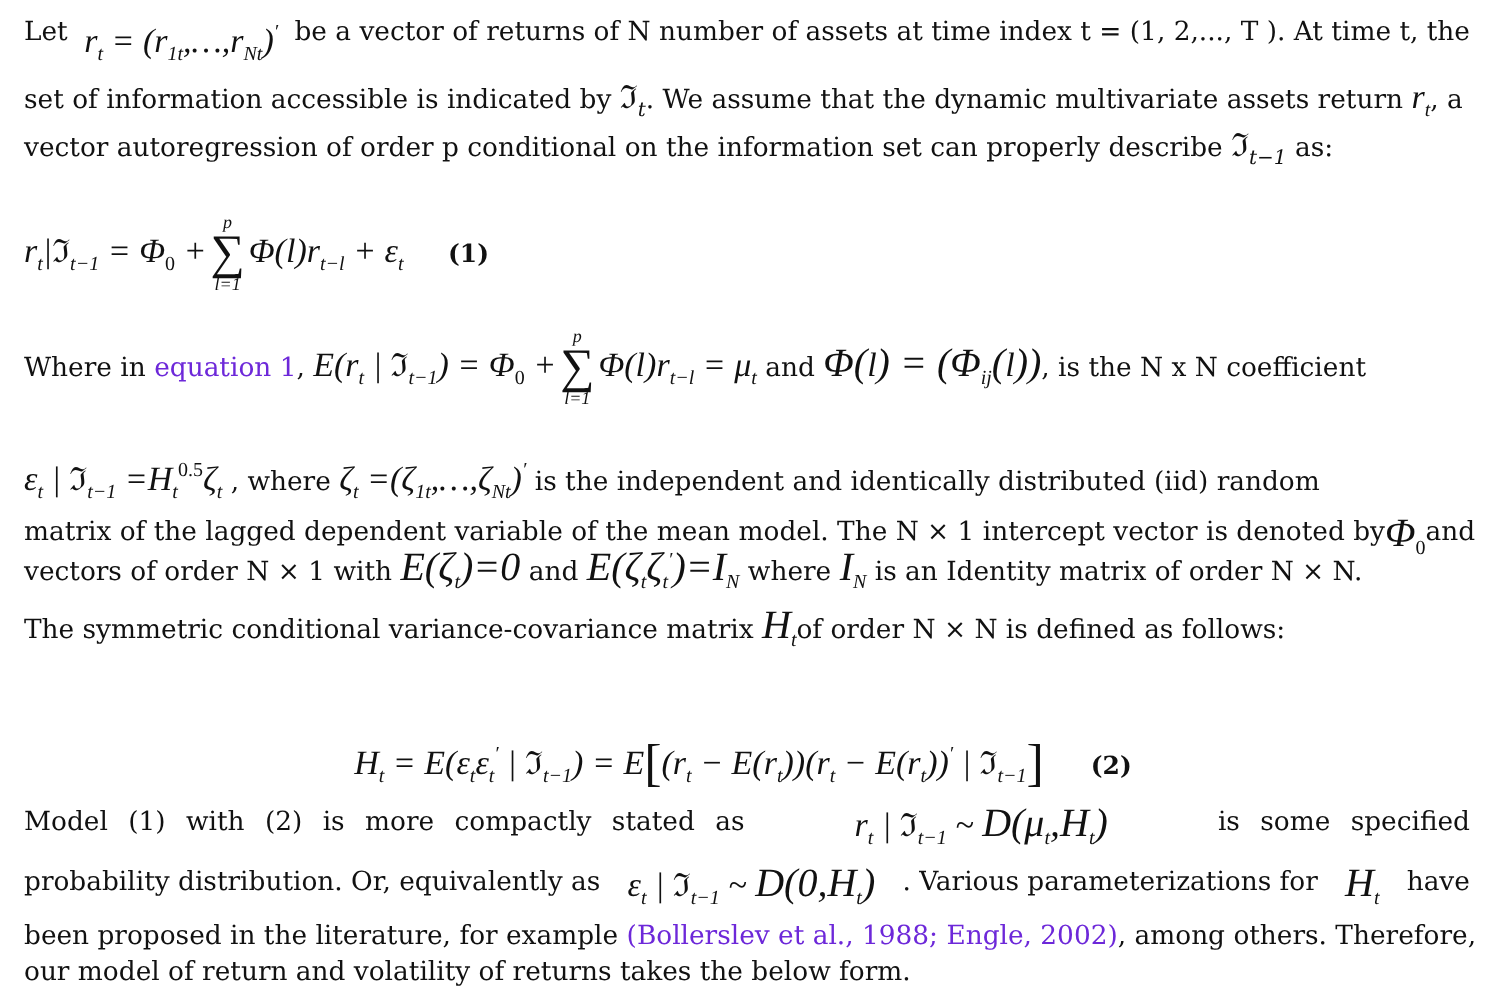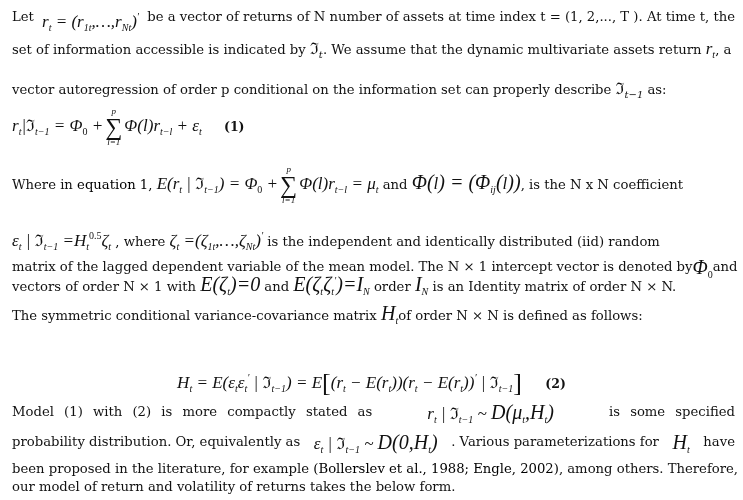--- a/index.html
+++ b/index.html
@@ -12,21 +12,21 @@
     position: absolute; left: 12px; right: 8px;
     font-size: 13.2px; white-space: nowrap; line-height: 18px;
   }
   .justify { display: flex; justify-content: space-between; }
   .m { font-family: "Liberation Serif", "DejaVu Serif", serif; font-style: italic; font-size: 17px; }
   .mu { font-family: "Liberation Serif", "DejaVu Serif", serif; font-size: 17px; }
   .big { font-size: 20px; }
   sub, sup { font-size: 10px; font-style: italic; }
   sub { vertical-align: -4px; }
   sup { vertical-align: 7px; }
-  .link { color: #000000; }
+  .link { color: #6d28d9; }
   .eqno { font-family: "DejaVu Serif", serif; font-weight: bold; font-size: 12.5px; font-style: normal; margin-left: 18px; }
   .sum { display: inline-flex; flex-direction: column; align-items: center; vertical-align: middle; line-height: 1; margin: 0 2px; }
   .sum .top, .sum .bot { font-family: "Liberation Serif", serif; font-style: italic; font-size: 9px; }
   .sum .sig { font-family: "Liberation Serif", serif; font-size: 24px; line-height: 22px; }
   .frak { font-family: "DejaVu Serif", serif; font-size: 16px; font-style: normal; }
   .squig { text-decoration: underline wavy #4a9a2a; text-decoration-thickness: 1px; }
   .center { position: absolute; left: 0; right: 0; text-align: center; }
   .bracket { font-family: "Liberation Serif", serif; font-size: 26px; font-style: normal; vertical-align: -3px; }
 </style>
 </head>
@@ -37,21 +37,21 @@
   <span class="m">r<sub>t</sub> = (r<sub>1t</sub>,…,r<sub>Nt</sub>)<sup>′</sup></span>
   <span>be a vector of returns of N number of assets at time index t = (1, 2,..., T ). At time t, the</span>
 </div>
 
 <div class="line" style="top:40px;">
   <span>set of information accessible is indicated by</span>
   <span class="frak">ℑ<sub>t</sub></span><span>. We assume that the dynamic multivariate assets return</span>
   <span class="m">r<sub>t</sub></span><span>, a</span>
 </div>
 
-<div class="line" style="top:80px;">
+<div class="line" style="top:64px;">
   <span>vector autoregression of order p conditional on the information set can properly describe</span>
   <span class="frak">ℑ<sub>t−1</sub></span>
   <span>as:</span>
 </div>
 
 <div class="line" style="top:106px; line-height:40px; height:46px;">
   <span class="m">r<sub>t</sub>|<span class="frak">ℑ</span><sub>t−1</sub> <span class="mu">=</span> <span class="mu">Φ</span><sub style="font-style:normal">0</sub> <span class="mu">+</span><span class="sum">
         <span class="top">p</span>
         <span class="sig">∑</span>
         <span class="bot">l=1</span>
@@ -82,21 +82,21 @@
   <span>, where</span>
   <span class="m">ζ<sub>t</sub> <span class="mu">=</span>(ζ<sub>1t</sub>,…,ζ<sub>Nt</sub>)<sup>′</sup></span>
   <span>is the independent and identically distributed (iid) random</span>
 </div>
 
 <div class="line" style="top:272px;">
   <span>vectors of order N × 1 with</span>
   <span class="m big">E(ζ<sub>t</sub>)<span class="mu big">=0</span></span>
   <span>and</span>
   <span class="m big">E(ζ<sub>t</sub>ζ<sub>t</sub><sup>′</sup>)<span class="mu big">=</span>I<sub>N</sub></span>
-  <span>order</span>
+  <span>where</span>
   <span class="m big">I<sub>N</sub></span>
   <span>is an Identity matrix of order N × N.</span>
 </div>
 
 <div class="line" style="top:304px;">
   <span>The symmetric conditional variance-covariance matrix</span>
   <span class="m big">H<sub>t</sub></span><span>of order N × N is defined as follows:</span>
 </div>
 
 <div class="center" style="top:360px; font-size:17px; line-height:36px;">

